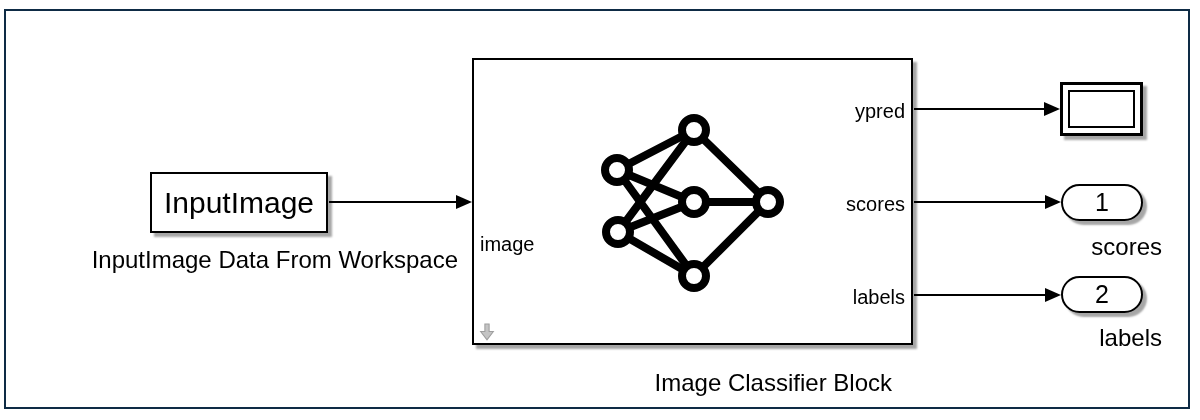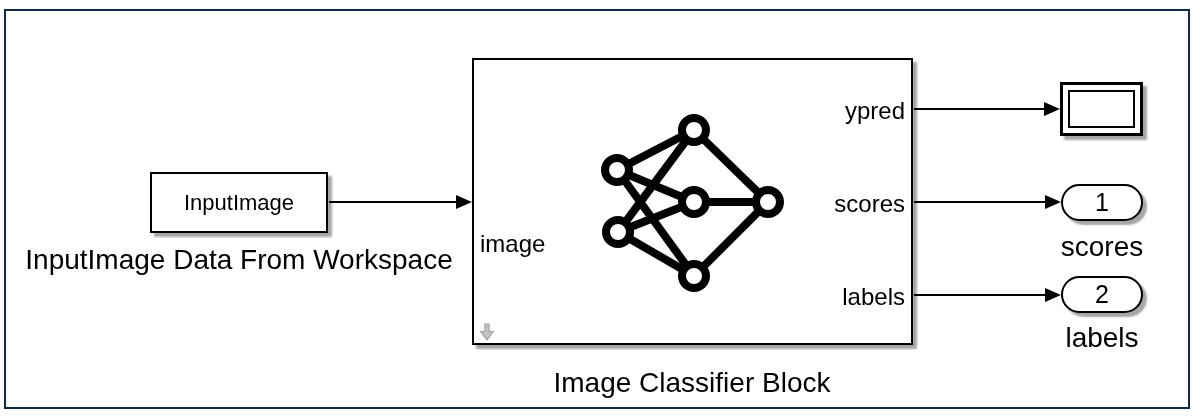--- a/index.html
+++ b/index.html
@@ -29,28 +29,28 @@
   }
   .blk{
     position:absolute;
     background:#fff;
     border:2px solid var(--stroke);
     box-shadow:4px 4px 2px rgba(0,0,0,0.35);
   }
   .src-block{
     left:150px;top:172px;width:178px;height:61px;
     display:flex;align-items:center;justify-content:center;
-    font-size:22px;
+    font-size:30px;
   }
   .classifier-block{
     left:472px;top:58px;width:441px;height:287px;
   }
   .port-label{
     position:absolute;
-    font-size:24px;line-height:28px;
+    font-size:20px;line-height:28px;
     white-space:nowrap;
   }
   .pl-image{left:6px;top:130px;margin-top:40px;}
   .pl-ypred{right:6px;top:37px;}
   .pl-scores{right:6px;top:130px;}
   .pl-labels{right:6px;top:223px;}
   .nn-svg{position:absolute;left:0;top:0;width:437px;height:283px;}
   .badge{position:absolute;left:5px;bottom:2px;width:16px;height:18px;}
   .display-block{
     left:1060px;top:82px;width:83px;height:54px;
@@ -67,22 +67,22 @@
     border:2.5px solid var(--stroke);
     border-radius:18.5px;
     box-shadow:4px 4px 2px rgba(0,0,0,0.35);
     display:flex;align-items:center;justify-content:center;
     font-size:25px;
   }
   .outport-1{left:1061px;top:184px;}
   .outport-2{left:1061px;top:276px;}
   .caption{
     position:absolute;
-    text-align:center;
-    font-size:28px;line-height:30px;
+    text-align:right;
+    font-size:24px;line-height:30px;
     white-space:nowrap;
   }
   .cap-src{left:20px;top:245px;width:438px;}
   .cap-classifier{left:492px;top:368px;width:400px;}
   .cap-scores{left:1042px;top:232px;width:120px;}
   .cap-labels{left:1042px;top:323px;width:120px;}
   .wire{
     position:absolute;height:0;
     border-top:2px solid var(--stroke);
   }

